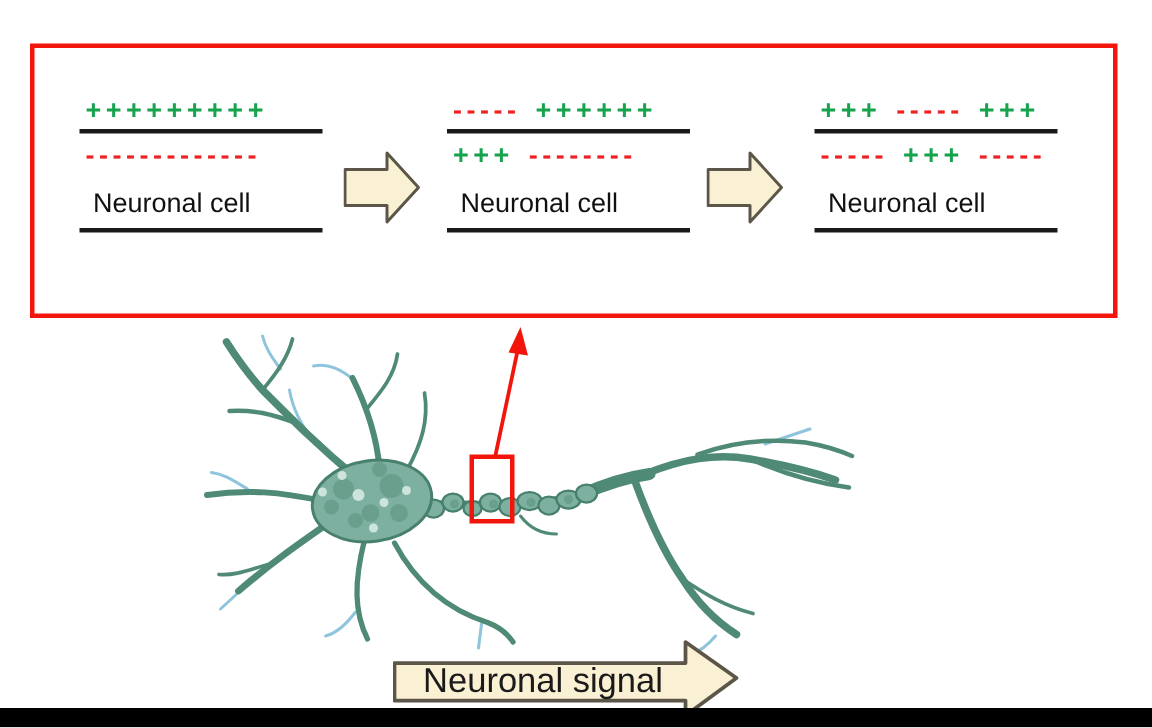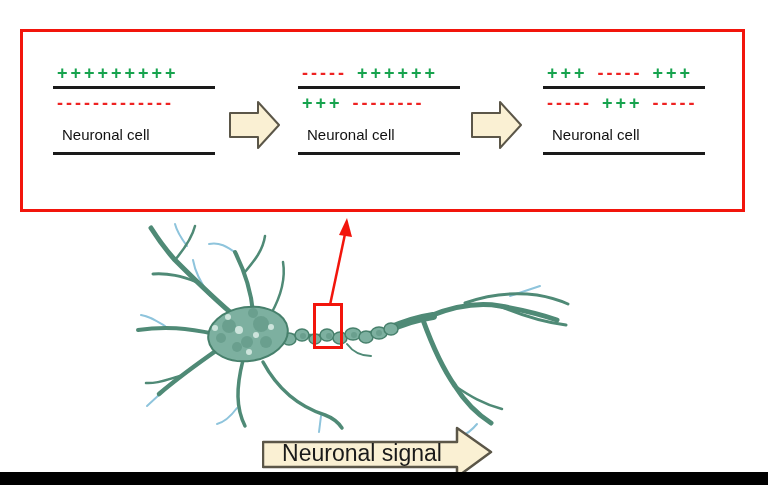--- a/index.html
+++ b/index.html
@@ -36,21 +36,21 @@
   }
   .charges.inner{margin-top:3px;}
   .seg{display:inline-block;}
   .seg.pos{color:var(--positive_green);letter-spacing:3px;}
   .seg.neg{color:var(--negative_red);letter-spacing:3px;}
   .seg + .seg{margin-left:5px;}
   .mline{height:3px;background:var(--membrane_line);}
   .mline.bottom{margin-top:4px;}
   .cell-label{
     margin-top:6px;height:26px;line-height:26px;padding-left:9px;
-    font-size:15px;color:#111;
+    font-size:18px;color:#111;
   }
   .step-arrow{position:absolute;top:68px;width:52px;height:50px;}
   .step-arrow.a1{left:206px;}
   .step-arrow.a2{left:448px;}
   .step-arrow polygon{fill:var(--arrow_fill);stroke:var(--arrow_stroke);stroke-width:2;stroke-linejoin:round;}
   
   .neuron{position:absolute;left:125px;top:216px;width:455px;height:226px;z-index:1;}
   .neuron .mainline{stroke:var(--neuron_main);fill:none;stroke-linecap:round;stroke-linejoin:round;}
   .neuron .bluetwig{stroke:var(--neuron_blue);fill:none;stroke-linecap:round;}
   .neuron .bead{fill:var(--neuron_fill);stroke:var(--neuron_dark);stroke-width:1.5;}

